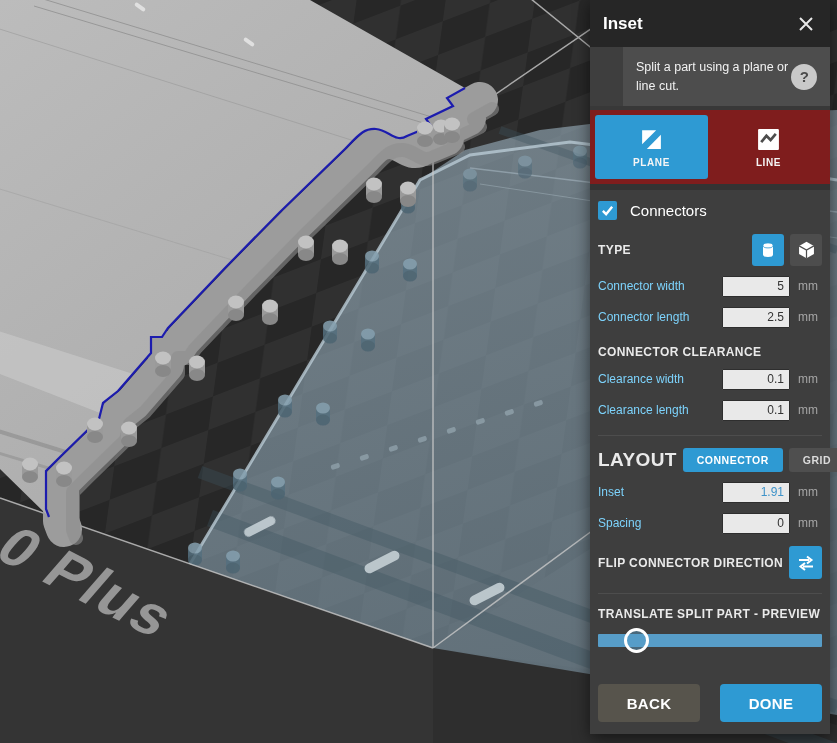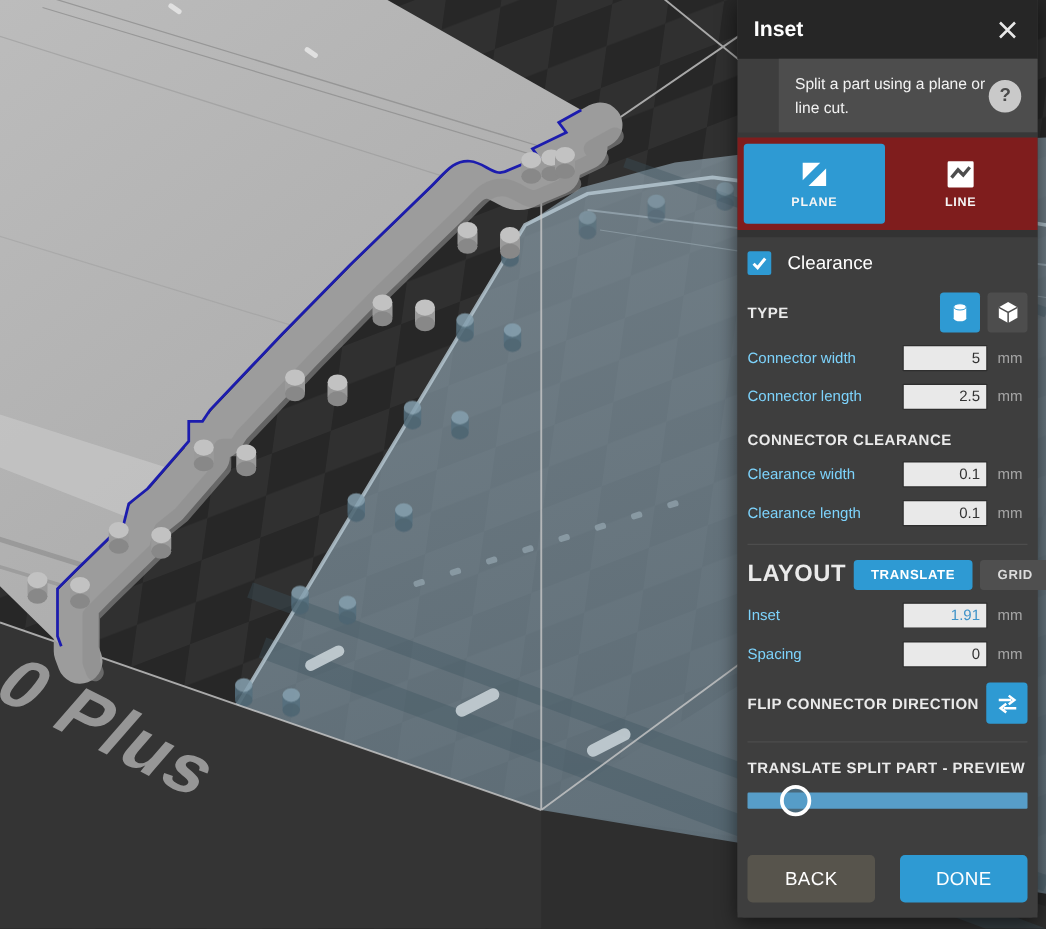--- a/index.html
+++ b/index.html
@@ -55,21 +55,21 @@
   .flip-btn{width:33px;height:33px;border-radius:3px;background:#2e9ad3;display:flex;
             align-items:center;justify-content:center;cursor:pointer;}
   .translate-label{margin-top:13px;}
   .slider{position:relative;height:25px;margin-top:7px;display:flex;align-items:center;}
   .slider-track{width:100%;height:13px;background:#579dc8;border-radius:1px;}
   .slider-handle{position:absolute;top:0;width:19px;height:19px;border:3px solid #fff;
                  border-radius:50%;background:rgba(87,157,200,.45);cursor:pointer;}
   .panel-footer{display:flex;align-items:center;justify-content:space-between;margin-top:auto;
                 padding:10px 0 12px;}
   .footer-btn{width:102px;height:38px;border:none;border-radius:4px;font-family:"Liberation Sans",sans-serif;
-              font-size:15px;font-weight:400;color:#fff;cursor:pointer;letter-spacing:.3px;}
+              font-size:15px;font-weight:700;color:#fff;cursor:pointer;letter-spacing:.3px;}
   .back{background:#57544c;}
   .done{background:#2e9ad3;}
 </style>
 </head>
 <body>
 
 <div class="stage">
 
   <svg class="viewport" width="837" height="743" viewBox="0 0 837 743">
     <defs>
@@ -263,21 +263,21 @@
     <div class="sep-b"></div>
 
     <div class="panel-body">
 
       <div class="connectors-row">
         <span class="checkbox">
           <svg width="13" height="13" viewBox="0 0 14 14">
             <path d="M2,7.5 L5.5,11 L12,3" stroke="#fff" stroke-width="2.6" fill="none"></path>
           </svg>
         </span>
-        <span class="connectors-label">Clearance</span>
+        <span class="connectors-label">Connectors</span>
       </div>
 
       <div class="type-row">
         <span class="sec-label">TYPE</span>
         <span class="icon-btns">
           <span class="icon-btn active">
             <svg width="20" height="22" viewBox="0 0 24 24">
               <rect x="6" y="6.5" width="12" height="11" fill="#fff"></rect>
               <ellipse cx="12" cy="6.5" rx="6" ry="3" fill="#fff"></ellipse>
               <ellipse cx="12" cy="17.5" rx="6" ry="3" fill="#fff"></ellipse>
@@ -314,21 +314,21 @@
       <div class="field">
         <span class="field-label">Clearance length</span>
         <input value="0.1" style="">
         <span class="unit">mm</span>
       </div>
 
       <hr class="divider">
 
       <div class="layout-row">
         <span class="sec-label">LAYOUT</span>
-        <button class="chip-btn active">TRANSLATE</button>
+        <button class="chip-btn active">CONNECTOR</button>
         <button class="chip-btn">GRID</button>
       </div>
 
       <div class="field">
         <span class="field-label">Inset</span>
         <input class="accent-value" value="1.91" style="">
         <span class="unit">mm</span>
       </div>
       <div class="field">
         <span class="field-label">Spacing</span>

